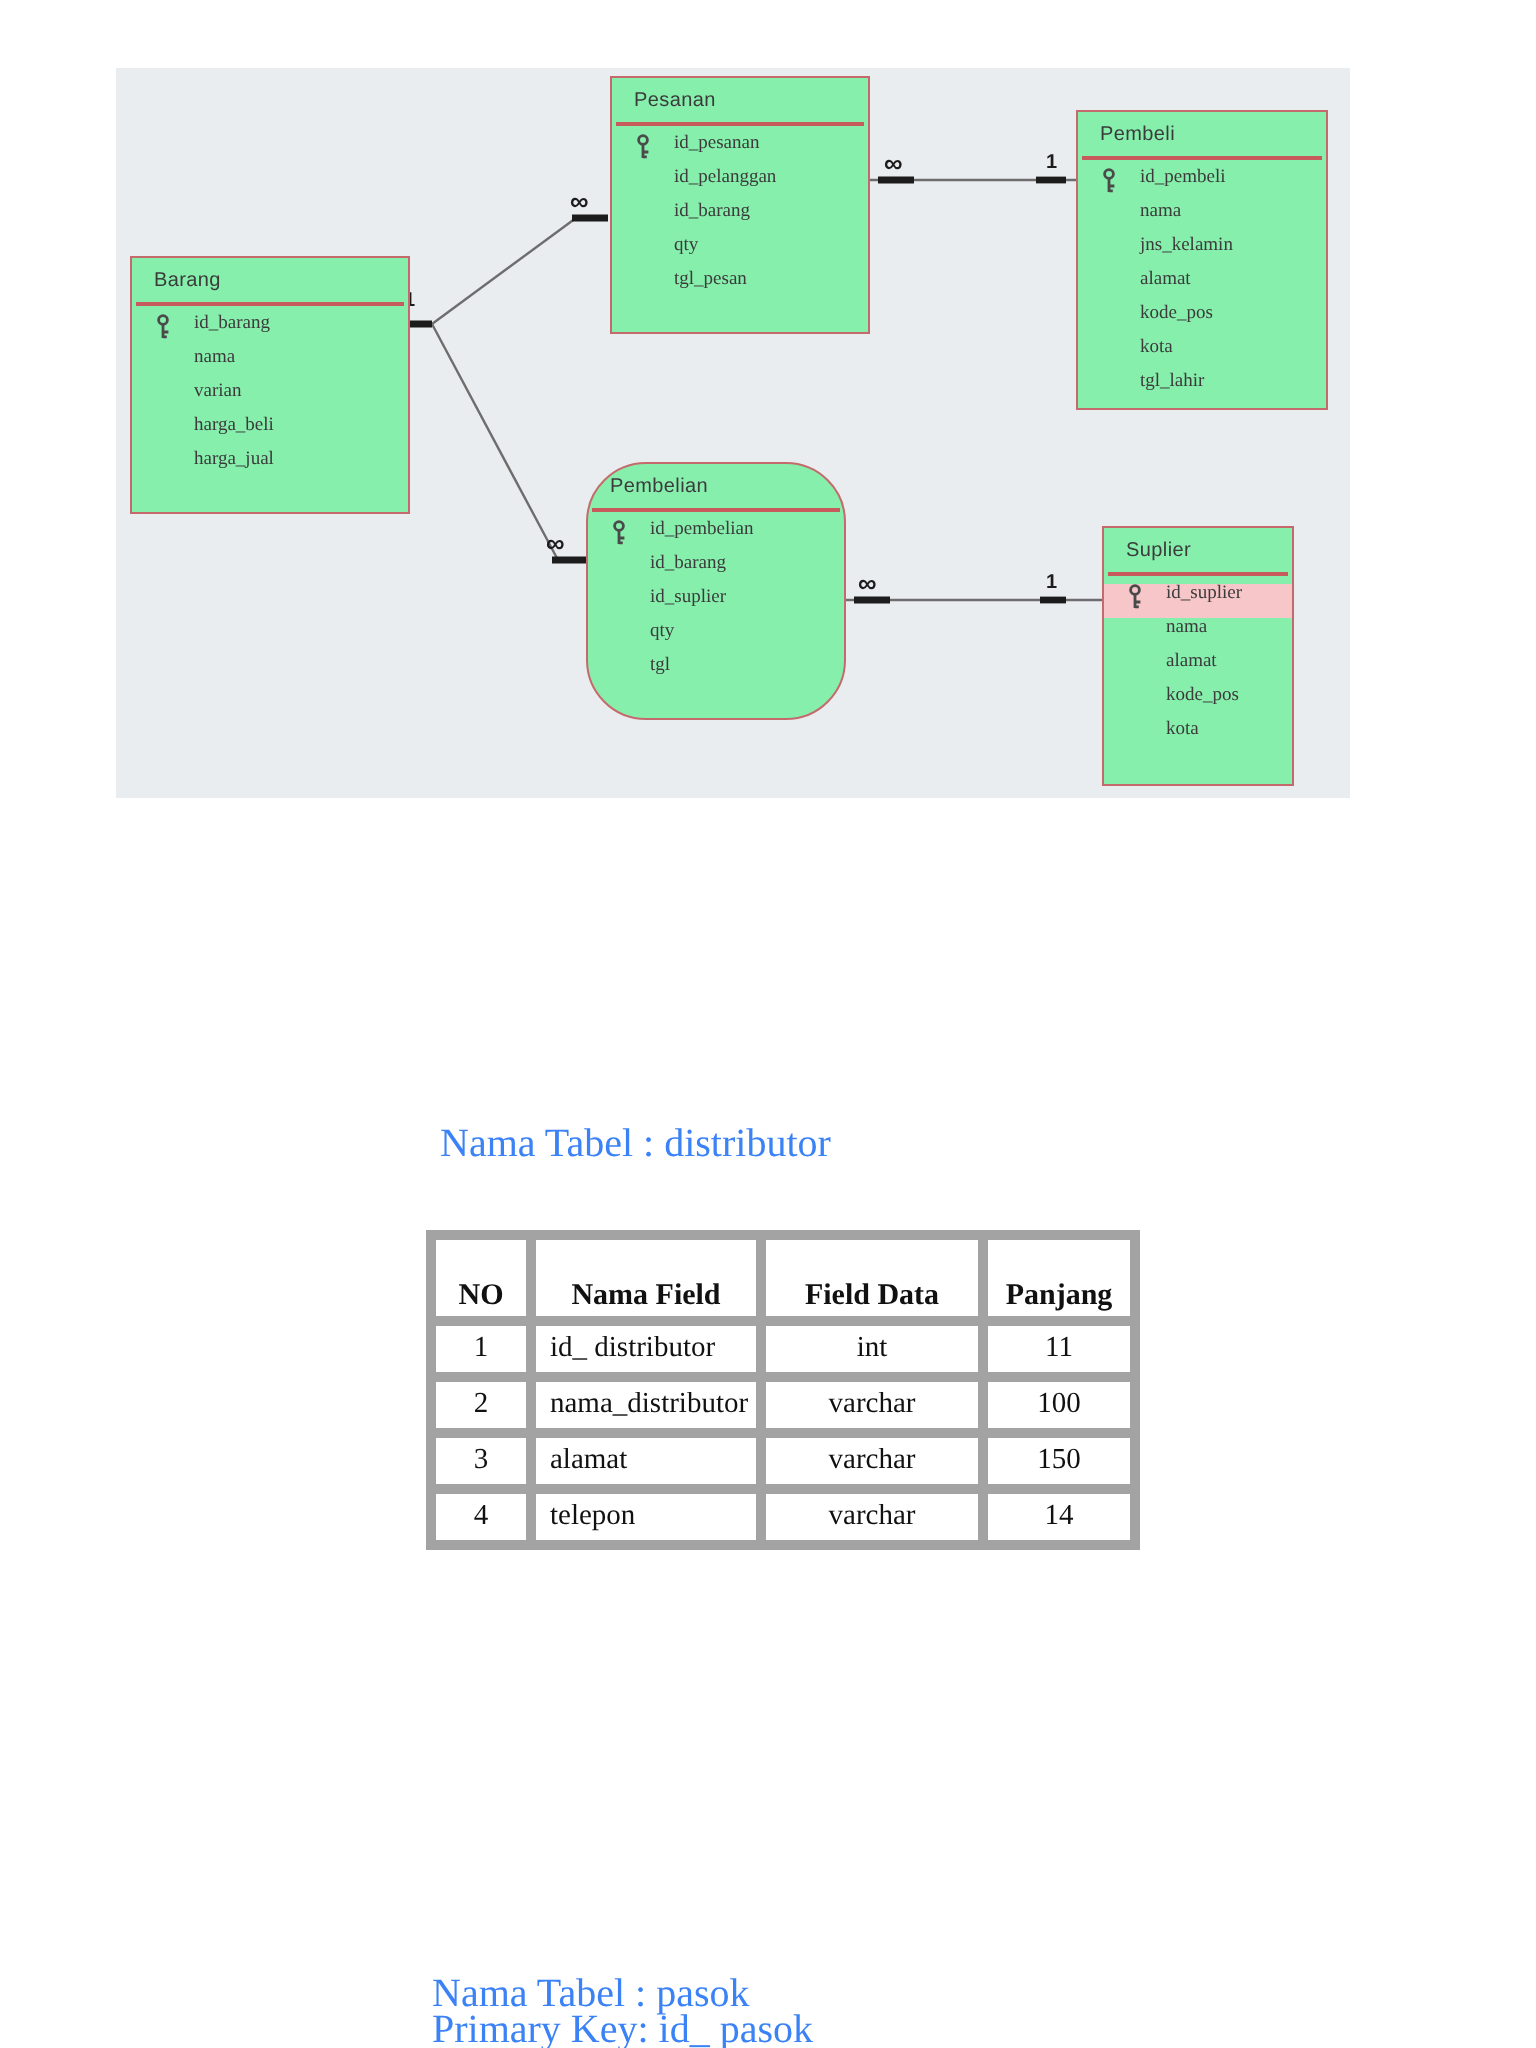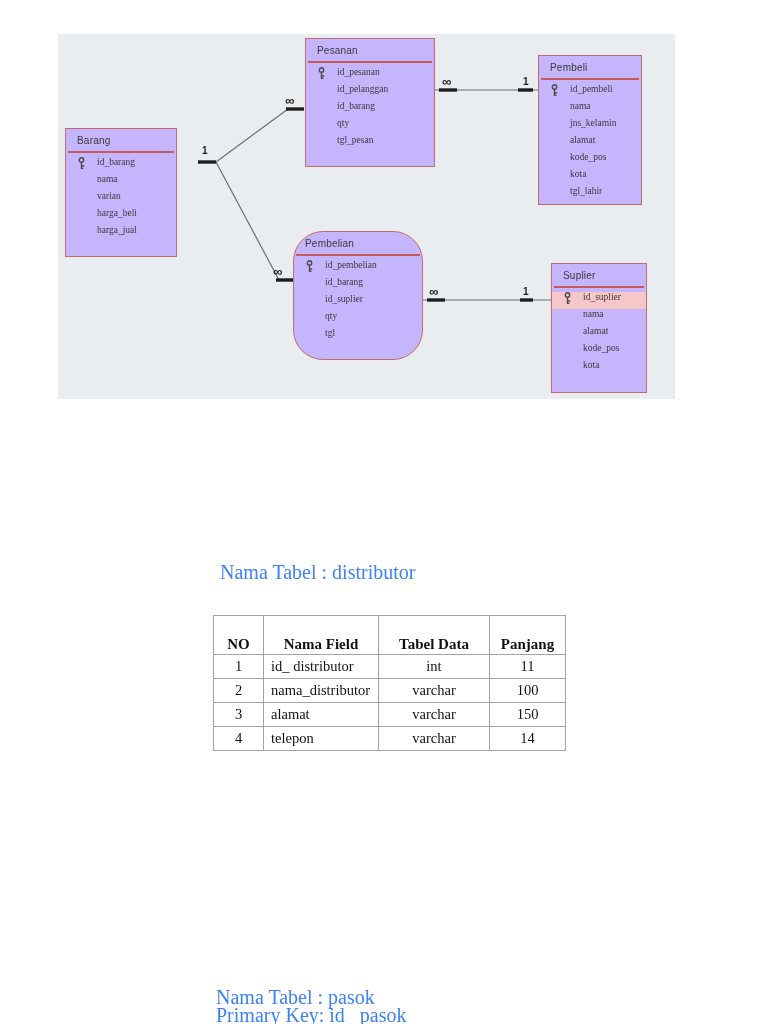--- a/index.html
+++ b/index.html
@@ -5,40 +5,40 @@
   html,body{margin:0;padding:0;background:#fff;}
   body{width:768px;height:1024px;position:relative;overflow:hidden;
        font-family:"Liberation Sans",sans-serif;}
   .page{position:absolute;inset:0;background:#fff;}
 
   
   .diagram{position:absolute;left:58px;top:34px;width:617px;height:365px;
            background:#eaedf0;}
   .rel-lines{position:absolute;left:0;top:0;width:617px;height:365px;
              pointer-events:none;}
-  .entity{position:absolute;background:#c4b5fd;border:1px solid #c46a6c;
+  .entity{position:absolute;background:#86efac;border:1px solid #c46a6c;
           box-sizing:border-box;}
   .etitle{padding:6px 8px 2px 11px;font-size:10px;color:#3b3b3b;
           letter-spacing:.2px;}
   .erule{height:2px;background:#c75b5b;margin:3px 2px 4px 2px;}
   .erow{height:17px;display:flex;align-items:flex-start;padding-left:11px;font-family:Liberation Serif, serif;}
   .erow.hl{background:#f7c6c9;}
   .kslot{width:20px;display:inline-flex;align-items:center;flex:0 0 20px;}
   .flabel{font-size:9.5px;color:#3b3b3b;white-space:nowrap;}
   .marker{position:absolute;color:#1c1c1c;font-weight:bold;}
   .marker.many{font-size:13px;line-height:13px;}
   .marker.one{font-size:10px;line-height:12px;}
 
   
   .doclabel{position:absolute;font-family:"Liberation Serif",serif;
             font-size:20px;line-height:18.5px;color:#3b82f6;white-space:pre;}
   table.spec{position:absolute;left:213px;top:615px;width:352px;
              border-collapse:collapse;table-layout:fixed;
              font-family:"Liberation Serif",serif;color:#111;}
-  table.spec th,table.spec td{border:1px solid #a3a3a3;padding:3px;}
+  table.spec th,table.spec td{border:5px solid #a3a3a3;padding:3px;}
   table.spec th{height:34px;vertical-align:bottom;font-size:15px;
                 font-weight:bold;text-align:center;padding-bottom:1px;}
   table.spec td{height:16px;font-size:14.5px;text-align:center;}
   table.spec td.left{text-align:left;padding-left:7px;}
 </style>
 </head>
 <body>
 
 <div class="page">
 
@@ -61,21 +61,21 @@
     </svg>
 
     <div class="marker one" style="left:144px;top:111px;">1</div>
     <div class="marker many" style="left:227px;top:60px;">∞</div>
     <div class="marker many" style="left:215px;top:231px;">∞</div>
     <div class="marker many" style="left:384px;top:41px;">∞</div>
     <div class="marker one" style="left:465px;top:42px;">1</div>
     <div class="marker many" style="left:371px;top:251px;">∞</div>
     <div class="marker one" style="left:465px;top:252px;">1</div>
 
-    <div class="entity" style="left:7px;top:94px;width:112px;height:129px;">
+    <div class="entity" style="left:7px;top:94px;width:140px;height:129px;">
       <div class="etitle">Barang</div>
       <div class="erule"></div>
       <div class="erow">
         <span class="kslot">
             <svg width="9" height="13" viewBox="0 0 9 13">
               <circle cx="4.5" cy="3" r="2.2" fill="none" stroke="#4a4a4a" stroke-width="1.4"></circle>
               <path d="M4.5 5.2 V12 M4.5 9 H7.2 M4.5 11.4 H6.4" stroke="#4a4a4a" stroke-width="1.4" fill="none"></path>
             </svg>
           </span>
         <span class="flabel">id_barang</span>
@@ -121,21 +121,21 @@
       <div class="erow">
           <span class="kslot"></span>
           <span class="flabel">qty</span>
         </div>
       <div class="erow">
           <span class="kslot"></span>
           <span class="flabel">tgl_pesan</span>
         </div>
     </div>
 
-    <div class="entity" style="left:480px;top:21px;width:104px;height:150px;">
+    <div class="entity" style="left:480px;top:21px;width:126px;height:150px;">
       <div class="etitle">Pembeli</div>
       <div class="erule"></div>
       <div class="erow">
         <span class="kslot">
             <svg width="9" height="13" viewBox="0 0 9 13">
               <circle cx="4.5" cy="3" r="2.2" fill="none" stroke="#4a4a4a" stroke-width="1.4"></circle>
               <path d="M4.5 5.2 V12 M4.5 9 H7.2 M4.5 11.4 H6.4" stroke="#4a4a4a" stroke-width="1.4" fill="none"></path>
             </svg>
           </span>
         <span class="flabel">id_pembeli</span>
@@ -234,21 +234,21 @@
     <colgroup>
       <col style="width:50px">
         <col style="width:115px">
         <col style="width:111px">
         <col style="width:76px">
     </colgroup>
     <thead>
       <tr>
         <th>NO</th>
         <th>Nama Field</th>
-        <th>Tabel Data</th>
+        <th>Field Data</th>
         <th>Panjang</th>
       </tr>
     </thead>
     <tbody>
       <tr>
         <td>1</td>
         <td class="left">id_ distributor</td>
         <td>int</td>
         <td>11</td>
       </tr>

